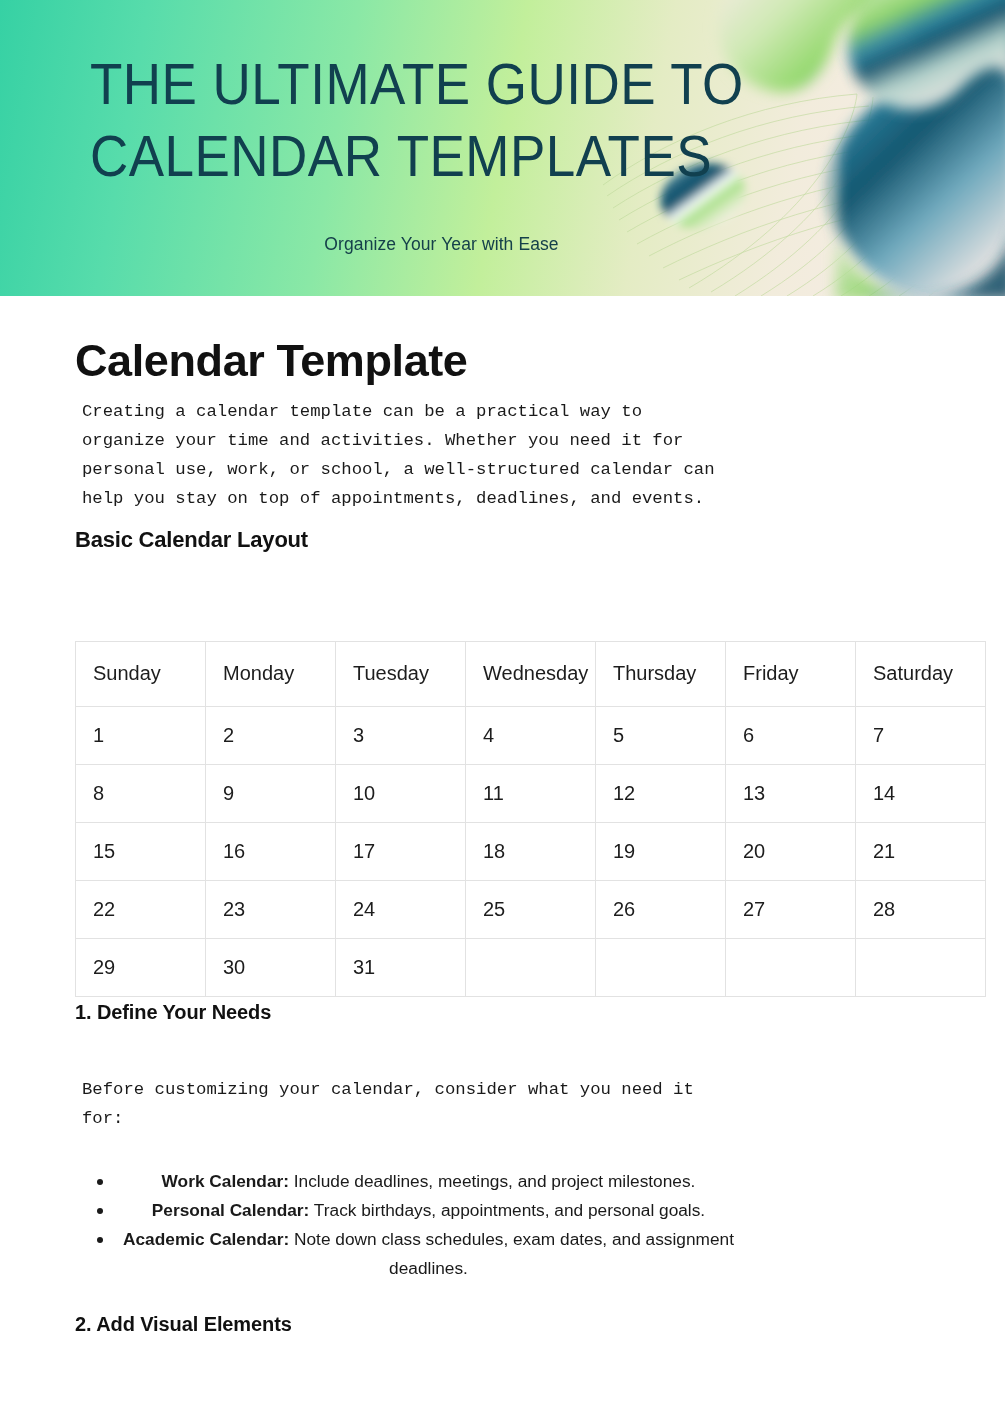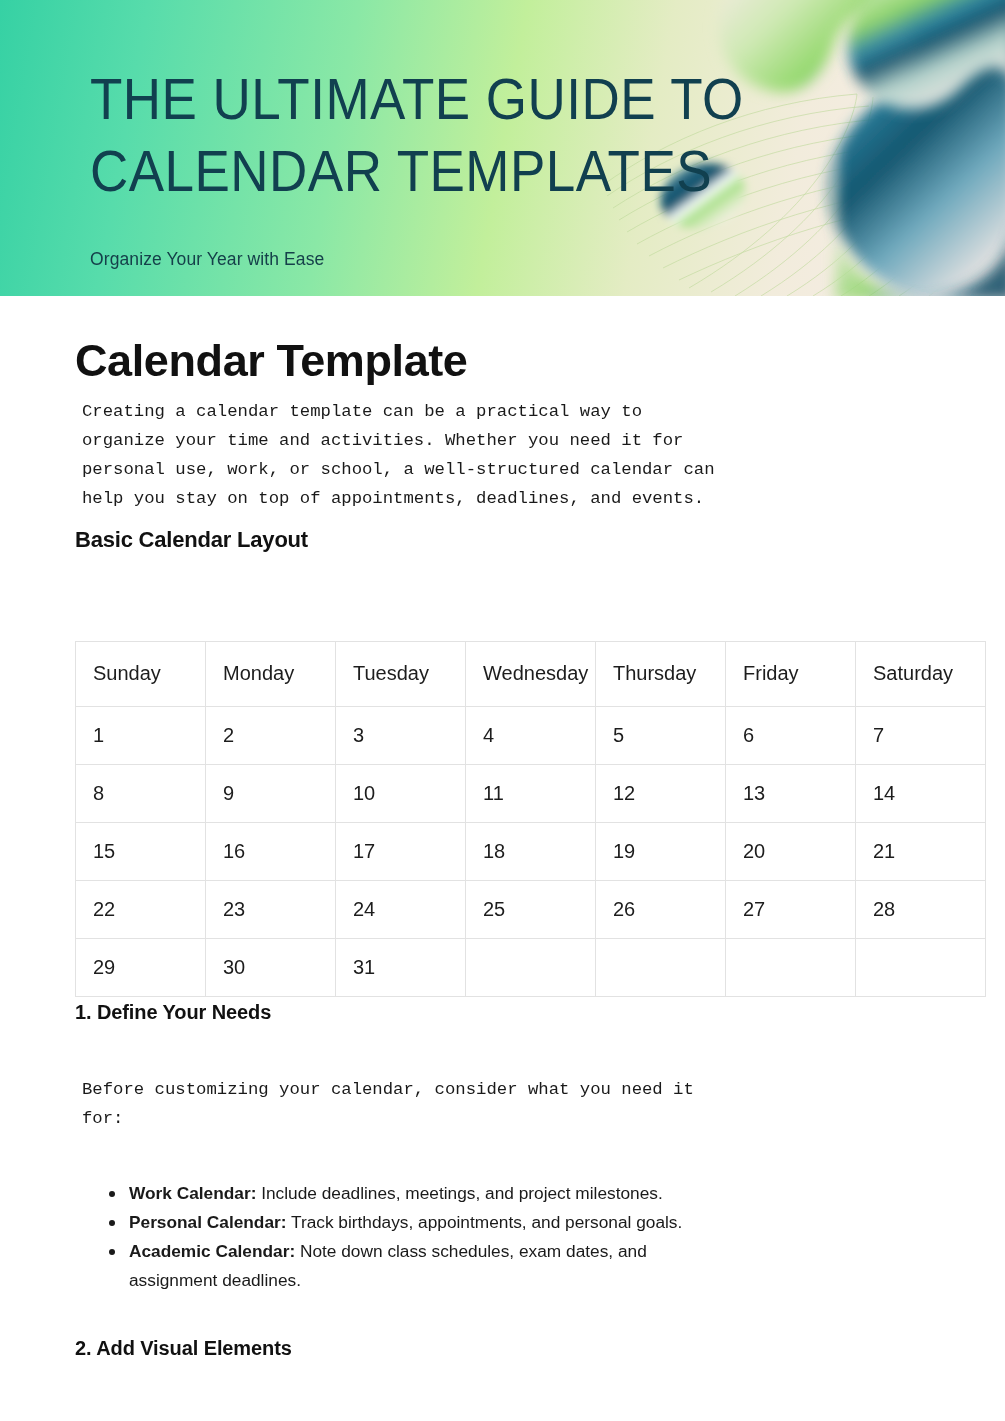--- a/index.html
+++ b/index.html
@@ -38,21 +38,21 @@
     top: 0;
     right: 0;
     width: 420px;
     height: 296px;
     pointer-events: none;
   }
 
   .banner-text {
     position: absolute;
     left: 90px;
-    top: 63px;
+    top: 48px;
     z-index: 5;
   }
 
   .banner-title {
     font-family: "Liberation Sans Narrow", "Liberation Sans", sans-serif;
     font-size: 57px;
     line-height: 72px;
     font-weight: 400;
     letter-spacing: 0.5px;
     color: #11404f;
@@ -62,20 +62,21 @@
     transform-origin: left top;
   }
 
   .banner-subtitle {
     margin: 0;
     margin-top: 42px;
     font-size: 17.5px;
     font-weight: 400;
     color: #15404a;
     letter-spacing: 0.1px;
+    text-align: center;
   }
 
   
   .page {
     padding: 0 75px;
     box-sizing: border-box;
     width: 815px;
   }
 
   h1.doc-title {
@@ -141,23 +142,24 @@
   table.calendar th {
     font-weight: 400;
     padding-top: 20px;
     padding-bottom: 21px;
   }
 
   
   .spacer-md { height: 44px; }
 
   ul.bullets {
-    margin: 12px;
+    margin: 0;
     padding-left: 42px;
     list-style: none;
+    text-align: center;
   }
 
   ul.bullets li {
     position: relative;
     font-size: 17.3px;
     line-height: 29px;
     color: #1a1a1a;
     margin: 0;
   }
 

